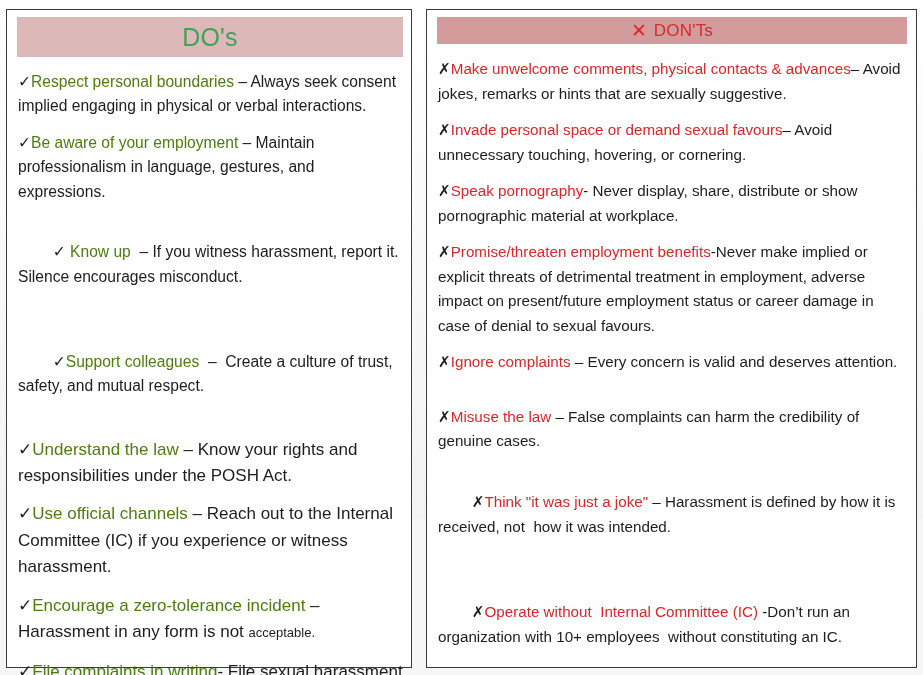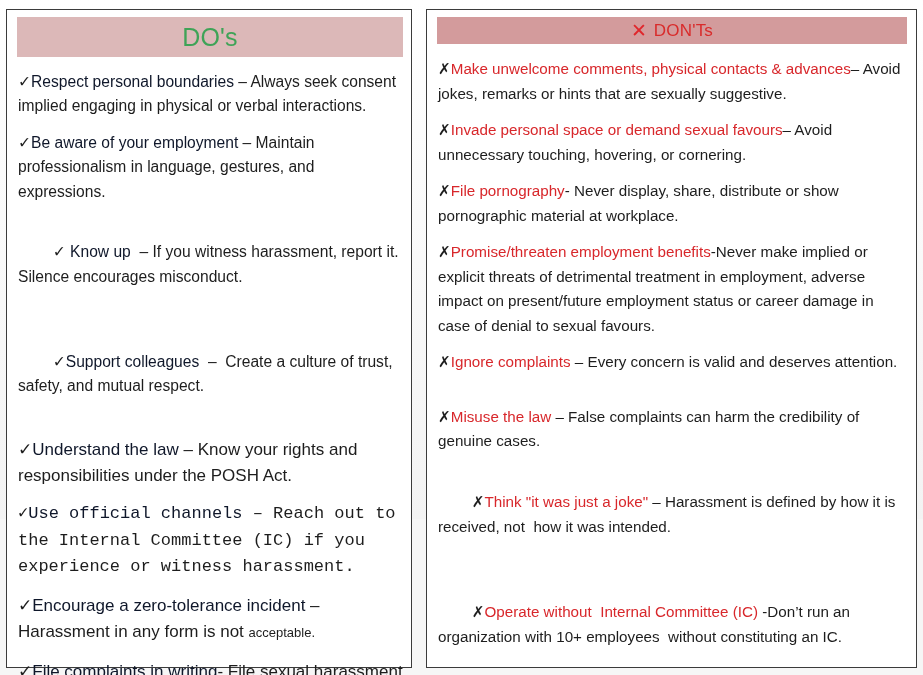--- a/index.html
+++ b/index.html
@@ -78,21 +78,21 @@
     line-height: 24.4px;
   }
   .panel.dont .item {
     font-size: 15.2px;
     line-height: 24.5px;
   }
   .item .mark {
     color: #1d1d1d;
     font-weight: bold;
   }
-  .panel.do .item .lead { color: #0f172a; }
+  .panel.do .item .lead { color: #4d7c0f; }
   .panel.dont .item .lead { color: #d8272b; }
   .small { font-size: 13px; }
 </style>
 </head>
 <body>
 
 <div class="page">
 
   <section class="panel do">
     <div class="header">
@@ -107,21 +107,21 @@
       </p>
       <p class="item" style="margin:0 0 12px 0;white-space:pre-wrap;">
         <span class="mark">✓ </span><span class="lead">Know up</span><span>  – </span><span>If you witness harassment, report it. Silence encourages misconduct.</span>
       </p>
       <p class="item" style="margin:0 0 14px 0;white-space:pre-wrap;">
         <span class="mark">✓</span><span class="lead">Support colleagues</span><span>  –  </span><span>Create a culture of trust, safety, and mutual respect.</span>
       </p>
       <p class="item" style="margin:0 0 12px 0;font-size:17px;line-height:26px;">
         <span class="mark">✓</span><span class="lead">Understand the law</span><span> – </span><span>Know your rights and responsibilities under the POSH Act.</span>
       </p>
-      <p class="item" style="margin:12px 0 12px 0;font-size:17px;line-height:26.5px;font-family:Liberation Mono, monospace;">
+      <p class="item" style="margin:12px 0 12px 0;font-size:17px;line-height:26.5px;">
         <span class="mark">✓</span><span class="lead">Use official channels</span><span> – </span><span>Reach out to the Internal Committee (IC) if you experience or witness harassment.</span>
       </p>
       <p class="item" style="margin:0 0 12px 0;font-size:17px;line-height:26.5px;">
         <span class="mark">✓</span><span class="lead">Encourage a zero-tolerance incident</span><span> – </span><span>Harassment in any form is not </span><span class="small">acceptable.</span>
       </p>
       <p class="item" style="margin:0;font-size:17px;line-height:26.5px;">
         <span class="mark">✓</span><span class="lead">File complaints in writing</span><span>- </span><span>File sexual harassment complaints to Internal Committee within 3 months from the date of incident.</span>
       </p>
     </div>
   </section>
@@ -132,21 +132,21 @@
       <span class="title">DON'Ts</span>
     </div>
     <div class="items">
       <p class="item" style="margin:0 0 12px 0;">
         <span class="mark">✗</span><span class="lead">Make unwelcome comments, physical contacts &amp; advances</span><span>– </span><span>Avoid jokes, remarks or hints that are sexually suggestive.</span>
       </p>
       <p class="item" style="margin:0 0 12px 0;">
         <span class="mark">✗</span><span class="lead">Invade personal space or demand sexual favours</span><span>– </span><span>Avoid unnecessary touching, hovering, or cornering.</span>
       </p>
       <p class="item" style="margin:0 0 12px 0;">
-        <span class="mark">✗</span><span class="lead">File pornography</span><span>- </span><span>Never display, share, distribute or show pornographic material at workplace.</span>
+        <span class="mark">✗</span><span class="lead">Speak pornography</span><span>- </span><span>Never display, share, distribute or show pornographic material at workplace.</span>
       </p>
       <p class="item" style="margin:0 0 12px 0;">
         <span class="mark">✗</span><span class="lead">Promise/threaten employment benefits</span><span>-</span><span>Never make implied or explicit threats of detrimental treatment in employment, adverse impact on present/future employment status or career damage in case of denial to sexual favours.</span>
       </p>
       <p class="item" style="margin:0 0 30px 0;">
         <span class="mark">✗</span><span class="lead">Ignore complaints</span><span> – </span><span>Every concern is valid and deserves attention.</span>
       </p>
       <p class="item" style="margin:0 0 12px 0;">
         <span class="mark">✗</span><span class="lead">Misuse the law</span><span> – </span><span>False complaints can harm the credibility of genuine cases.</span>
       </p>

